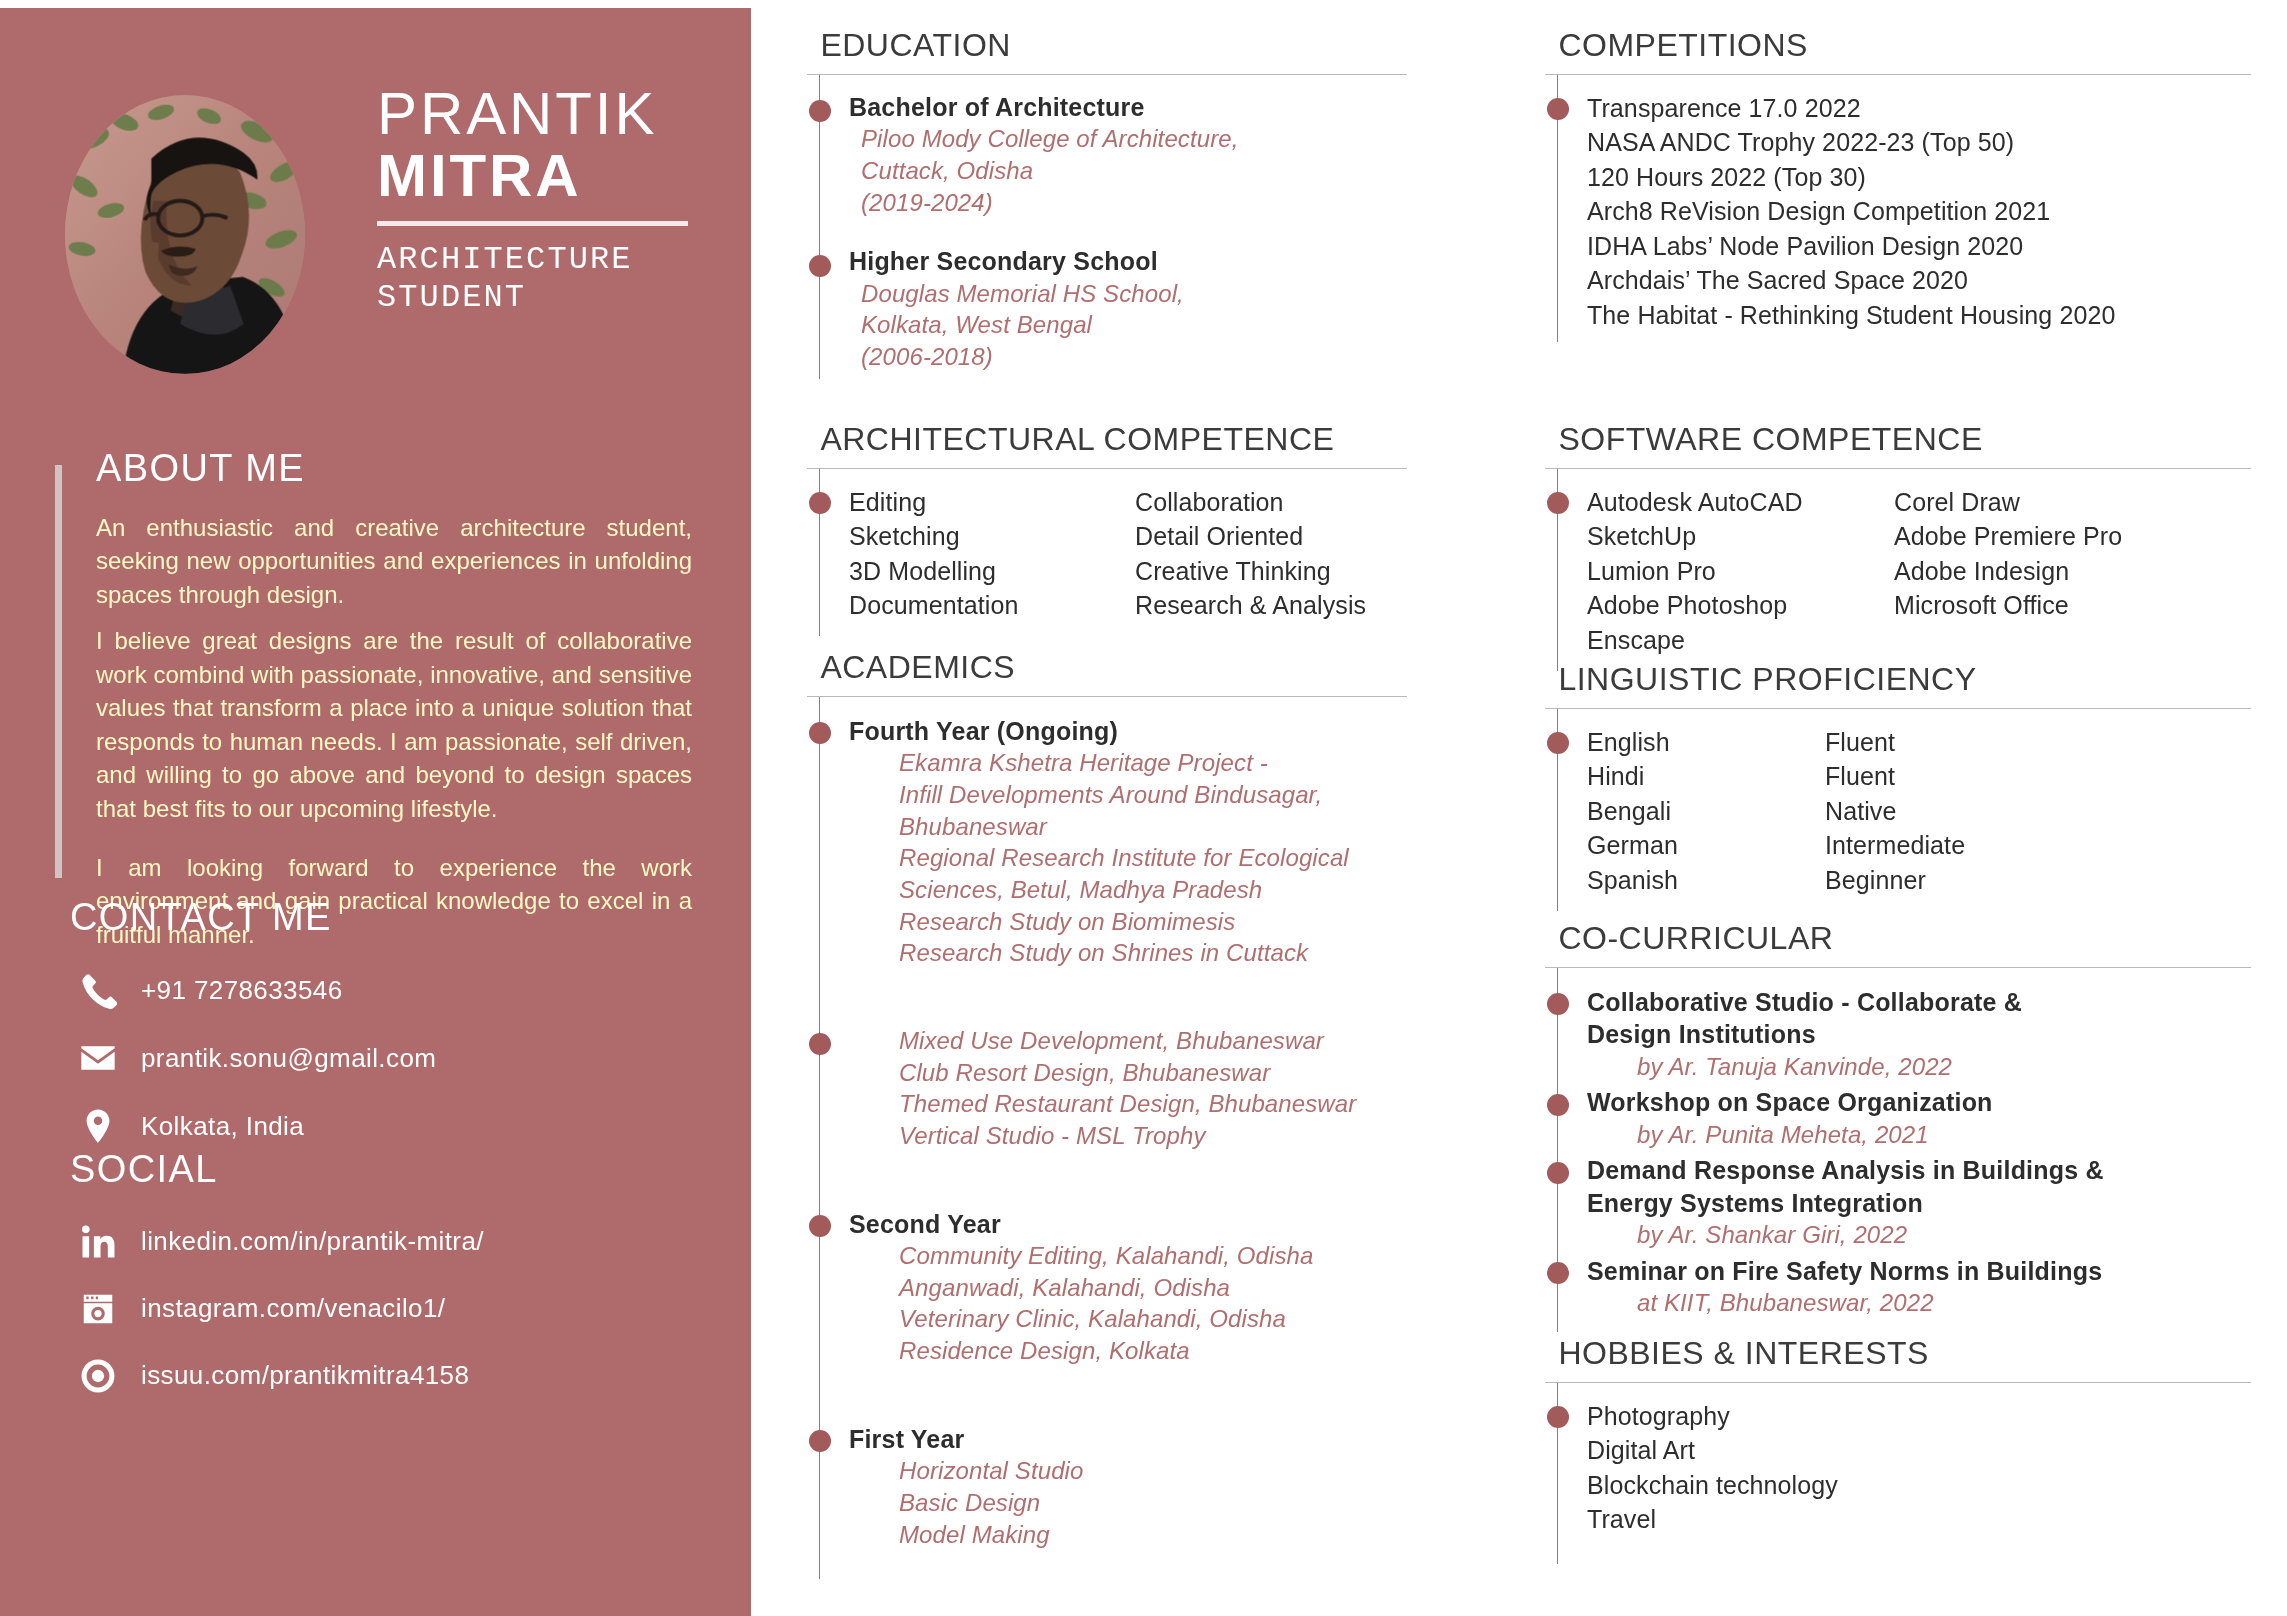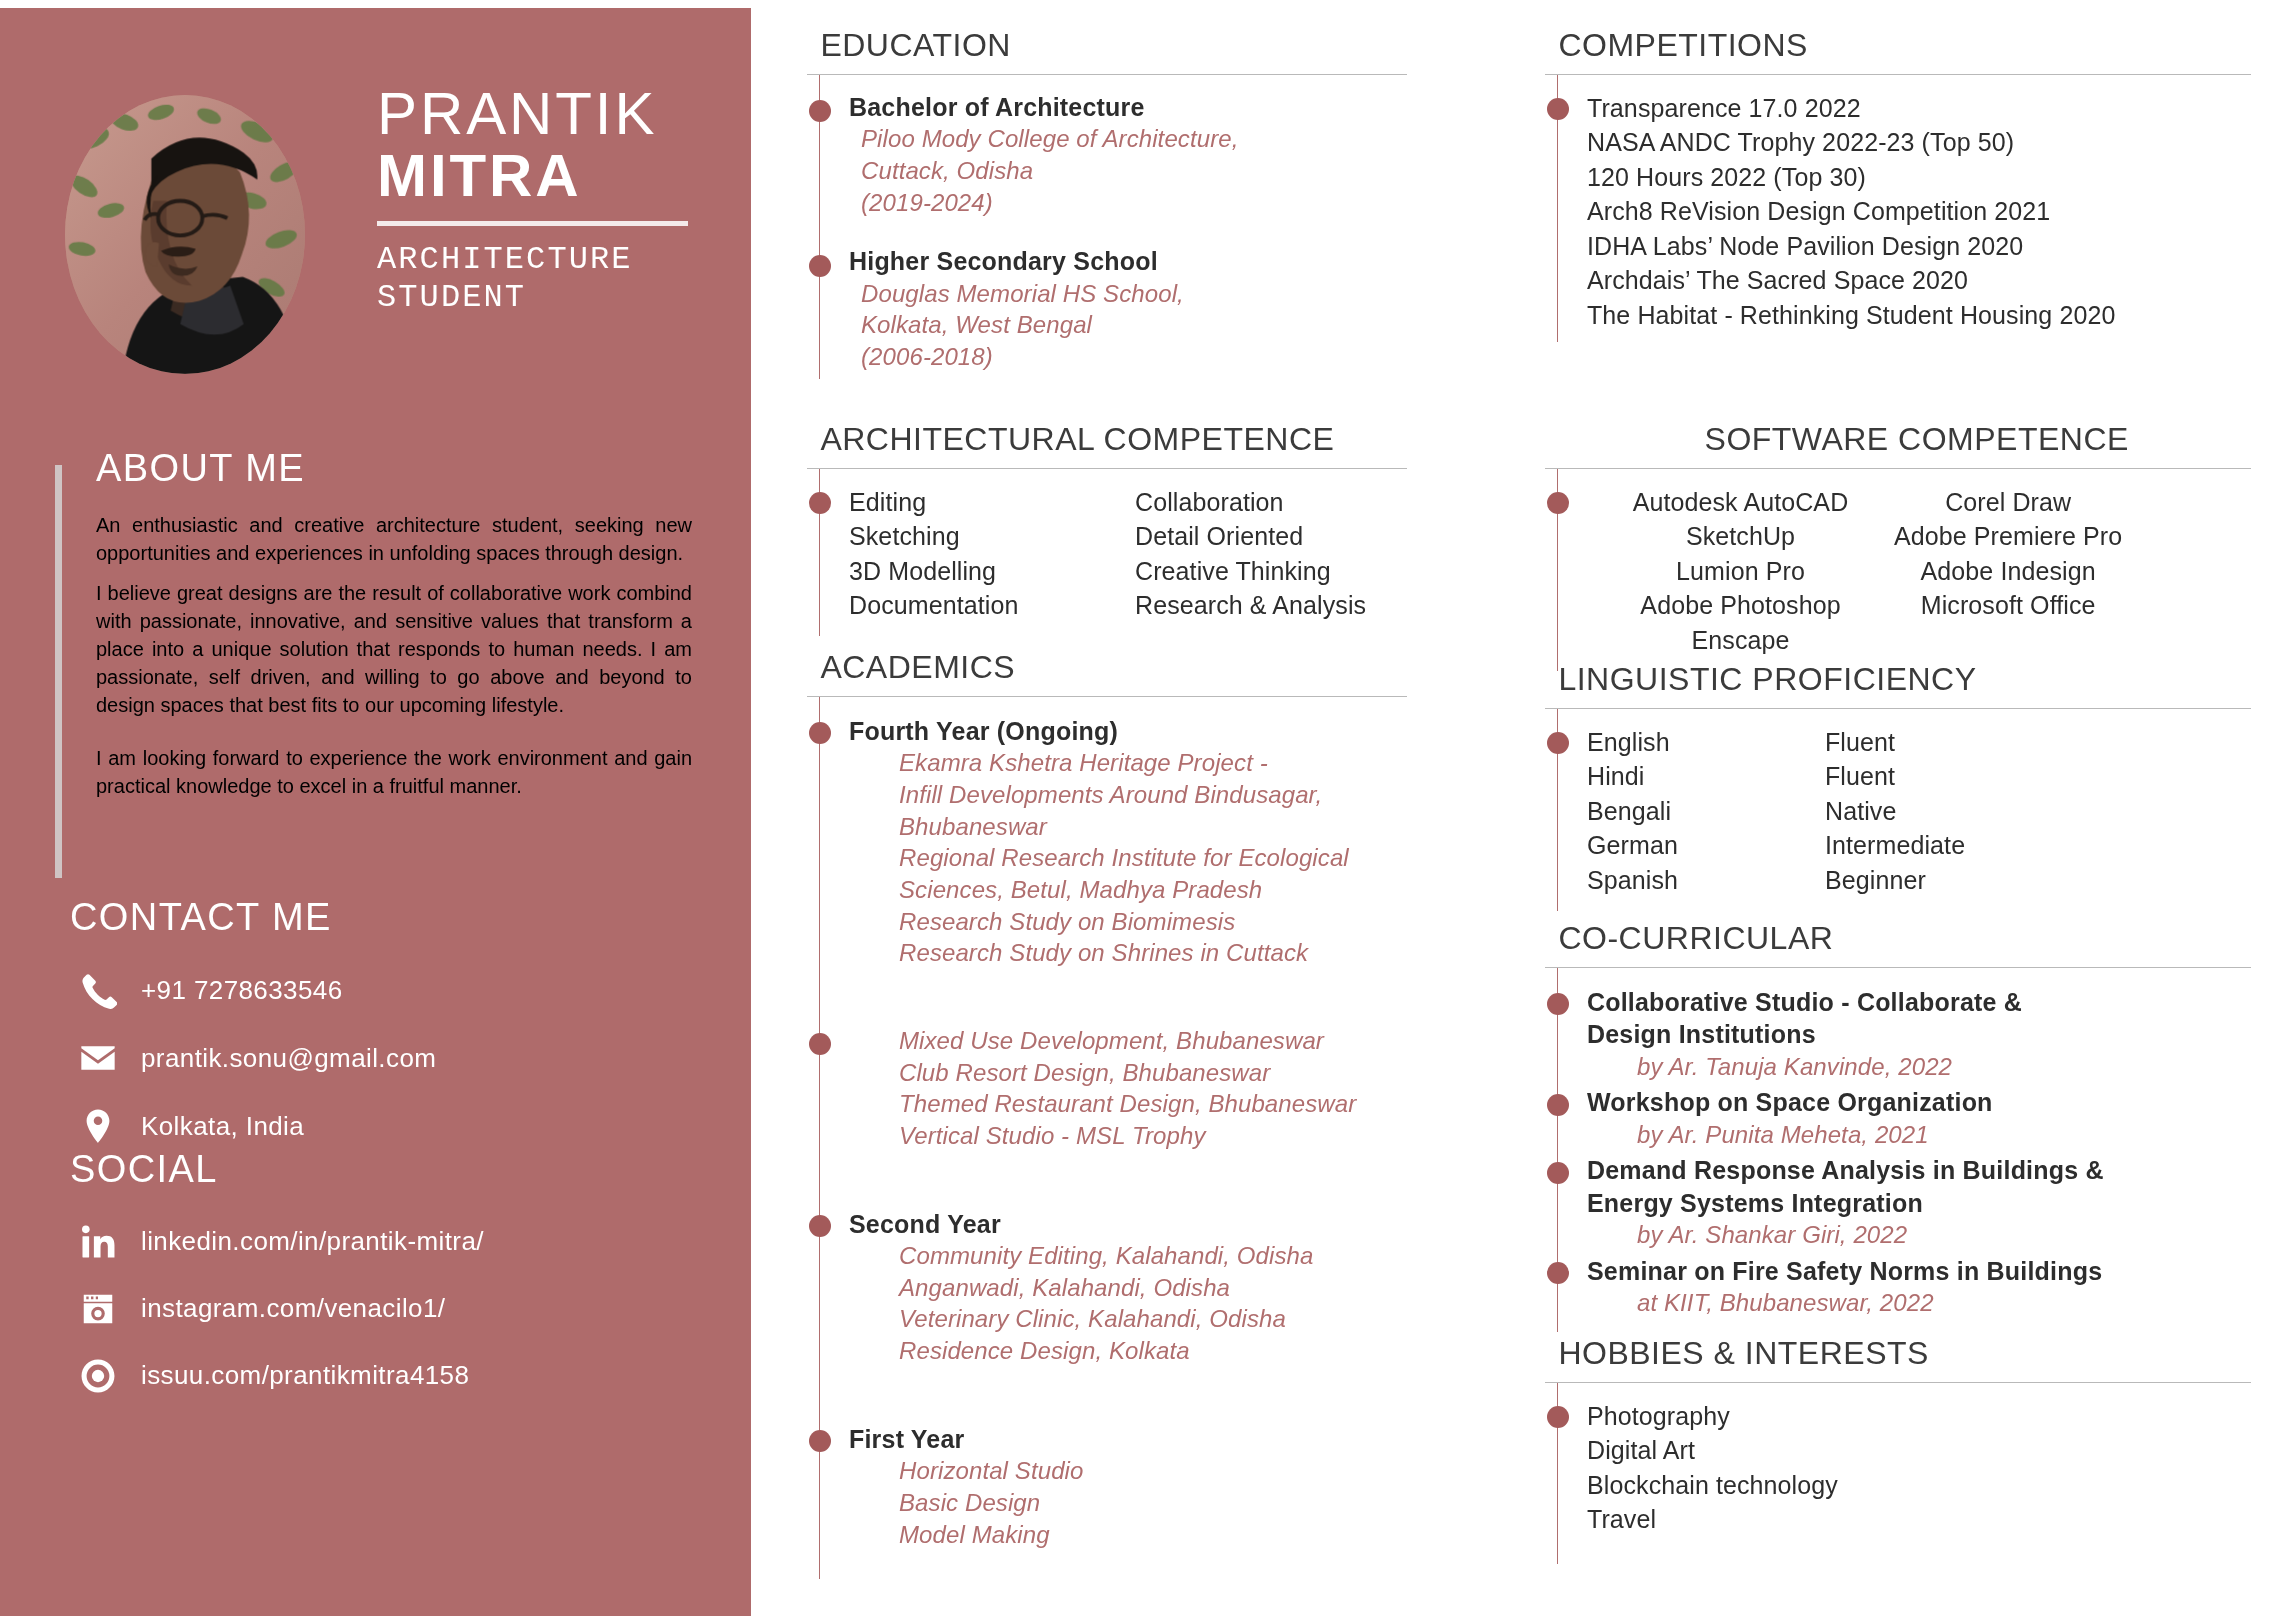--- a/index.html
+++ b/index.html
@@ -102,23 +102,23 @@
     margin-left: 15px;
   }
   .about-heading { margin-left: 41px; }
   .about-body {
     margin-left: 41px;
     margin-top: 21px;
     width: 596px;
   }
   .about-body p {
     margin: 0 0 12.5px 0;
-    font-size: 20px;
+    font-size: 24px;
     line-height: 1.40;
-    color: #000000;
+    color: #fef9c3;
     text-align: justify;
     font-weight: 300;
   }
   .about-body p.gap { margin-top: 25px; }
 
   
   .contact-wrap {
     position: absolute;
     left: 55px; top: 889px;
     width: 672px;
@@ -502,21 +502,21 @@
         <div class="item-plain">NASA ANDC Trophy 2022-23 (Top 50)</div>
         <div class="item-plain">120 Hours 2022 (Top 30)</div>
         <div class="item-plain">Arch8 ReVision Design Competition 2021</div>
         <div class="item-plain">IDHA Labs’ Node Pavilion Design 2020</div>
         <div class="item-plain">Archdais’ The Sacred Space 2020</div>
         <div class="item-plain">The Habitat - Rethinking Student Housing 2020</div>
       </div>
     </div>
   </div>
 
-  <div class="section" style="position:absolute; left:0; top:423px; width:730px;text-align:center;">
+  <div class="section" style="position:absolute; left:0; top:423px; width:730px;">
     <div class="sec-title">SOFTWARE COMPETENCE</div>
     <div class="sec-rule right"></div>
     <div class="tl" style="padding-top:15.4px; padding-bottom:13.4px;">
       <div class="tl-item">
         <span class="dot" style="top:7.7px;"></span>
         <div class="two-col">
           <div class="cc" style="width:307px;">
             <div class="item-plain">Autodesk AutoCAD</div>
             <div class="item-plain">SketchUp</div>
             <div class="item-plain">Lumion Pro</div>

